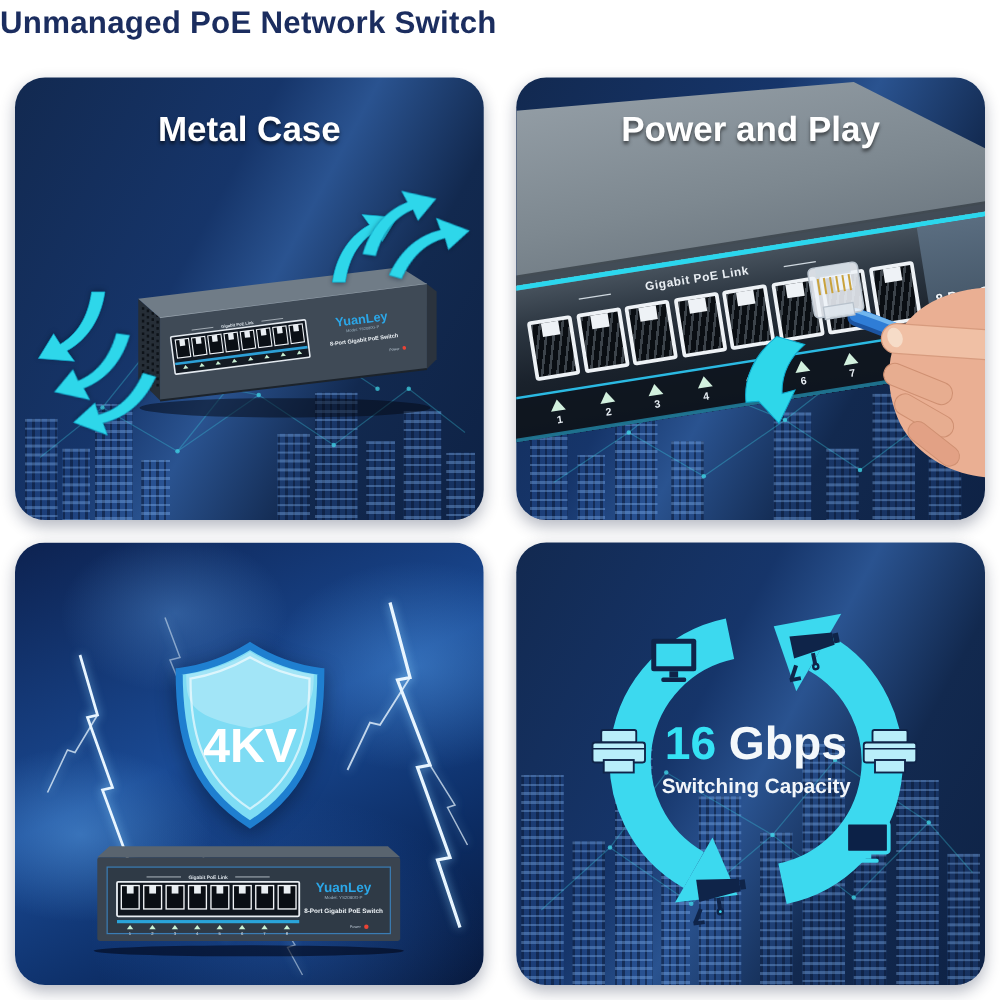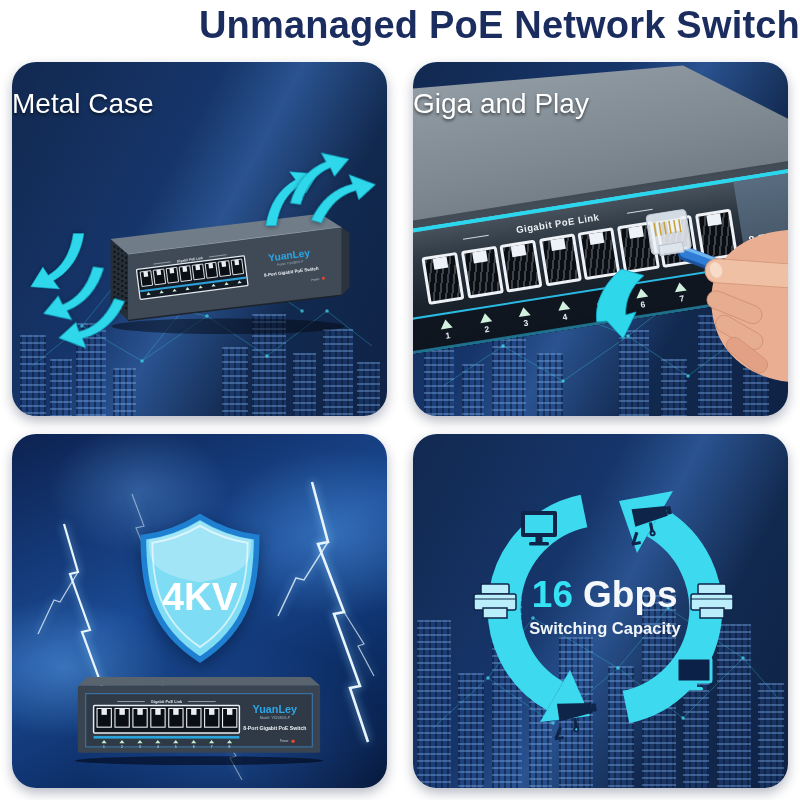--- a/index.html
+++ b/index.html
@@ -1,27 +1,27 @@
 <!DOCTYPE html>
 <html><head>
 <meta charset="utf-8">
 <style>
   html,body{margin:0;padding:0;background:#ffffff;}
   body{width:800px;height:800px;overflow:hidden;font-family:"Liberation Sans",sans-serif;}
   .stage{position:relative;width:800px;height:800px;background:#fff;}
-  .main-title{position:absolute;top:4px;left:0;width:100%;margin:0;text-align:right;
-    font-size:38px;font-weight:bold;color:#1b2d5f;letter-spacing:.2px;}
+  .main-title{position:absolute;top:4px;left:0;width:100%;margin:0;text-align:left;
+    font-size:25px;font-weight:bold;color:#1b2d5f;letter-spacing:.2px;}
   .grid{position:absolute;top:62px;left:12px;width:776px;height:726px;display:grid;
     grid-template-columns:1fr 1fr;grid-template-rows:1fr 1fr;gap:18px 26px;}
   .panel{position:relative;border-radius:24px;overflow:hidden;
     background:linear-gradient(118deg,#122950 0%,#16356а 35%,#16356a 38%,#2a5390 52%,#12294f 72%,#0e2245 100%);
     background:linear-gradient(118deg,#122950 0%,#16356a 38%,#2a5390 52%,#12294f 72%,#0e2245 100%);
     box-shadow:0 5px 12px rgba(20,30,60,.30);}
-  .panel-title{position:absolute;top:26px;left:0;width:100%;margin:0;z-index:20;
-    color:#ffffff;font-size:28px;font-weight:normal;text-shadow:0 2px 3px rgba(0,0,0,.55);white-space:nowrap;}
+  .panel-title{position:absolute;top:26px;left:0;width:100%;margin:0;text-align:center;z-index:20;
+    color:#ffffff;font-size:28px;font-weight:bold;text-shadow:0 2px 3px rgba(0,0,0,.55);white-space:nowrap;}
   
   .city{position:absolute;left:0;right:0;bottom:0;z-index:1;}
   .city i{position:absolute;bottom:0;display:block;background-color:rgba(44,86,158,.30);
     background-image:repeating-linear-gradient(to bottom,rgba(140,190,250,.34) 0 2px,transparent 2px 7px),
       repeating-linear-gradient(to right,rgba(9,22,48,.55) 0 2px,transparent 2px 6px);}
   .net{position:absolute;left:0;bottom:0;z-index:1;}
   
   .switch3d{position:absolute;left:85px;top:142px;width:262px;z-index:3;}
   .heat-arrow{position:absolute;z-index:4;filter:drop-shadow(0 1px 2px rgba(0,20,40,.45));}
   .heat-arrow.flip{transform:scale(-1,-1);}
@@ -298,21 +298,21 @@
 
       <svg class="handSvg" width="377" height="354" viewBox="0 0 377 354">
         <path d="M377,168 C338,170 312,188 303,212 C295,232 297,260 310,282 C325,306 352,318 377,320 Z" fill="#eaaf93"></path>
         <rect x="293" y="196" width="100" height="24" rx="12" transform="rotate(4 293 196)" fill="#f0c0a5" stroke="#d79b7e" stroke-width="1"></rect>
         <ellipse cx="303" cy="208" rx="6" ry="8" transform="rotate(-20 303 208)" fill="#f6dcc8"></ellipse>
         <rect x="298" y="226" width="58" height="18" rx="9" transform="rotate(22 298 226)" fill="#e7ad90" stroke="#cf9072" stroke-width=".8"></rect>
         <rect x="308" y="250" width="52" height="17" rx="8.5" transform="rotate(30 308 250)" fill="#e7ad90" stroke="#cf9072" stroke-width=".8"></rect>
         <rect x="320" y="272" width="48" height="16" rx="8" transform="rotate(38 320 272)" fill="#e2a185" stroke="#cf9072" stroke-width=".8"></rect>
       </svg>
 
-      <h2 class="panel-title">Giga and Play</h2>
+      <h2 class="panel-title">Power and Play</h2>
     </section>
 
     <section class="panel panel--lightning">
       <svg class="bolts" width="375" height="354" viewBox="0 0 375 354">
         <g stroke="#e8f5ff" fill="none" stroke-linejoin="miter">
           <polyline points="52,90 66,138 58,140 78,196 70,198 92,258 84,260 100,305" stroke-width="2.2"></polyline>
           <polyline points="66,138 48,168 42,166 26,200" stroke-width="1.3" opacity=".75"></polyline>
           <polyline points="300,48 316,108 306,110 332,178 322,180 348,252 338,254 356,308" stroke-width="2.6"></polyline>
           <polyline points="316,108 292,146 284,144 266,182" stroke-width="1.5" opacity=".8"></polyline>
           <polyline points="332,178 352,210 346,212 362,242" stroke-width="1.2" opacity=".7"></polyline>

